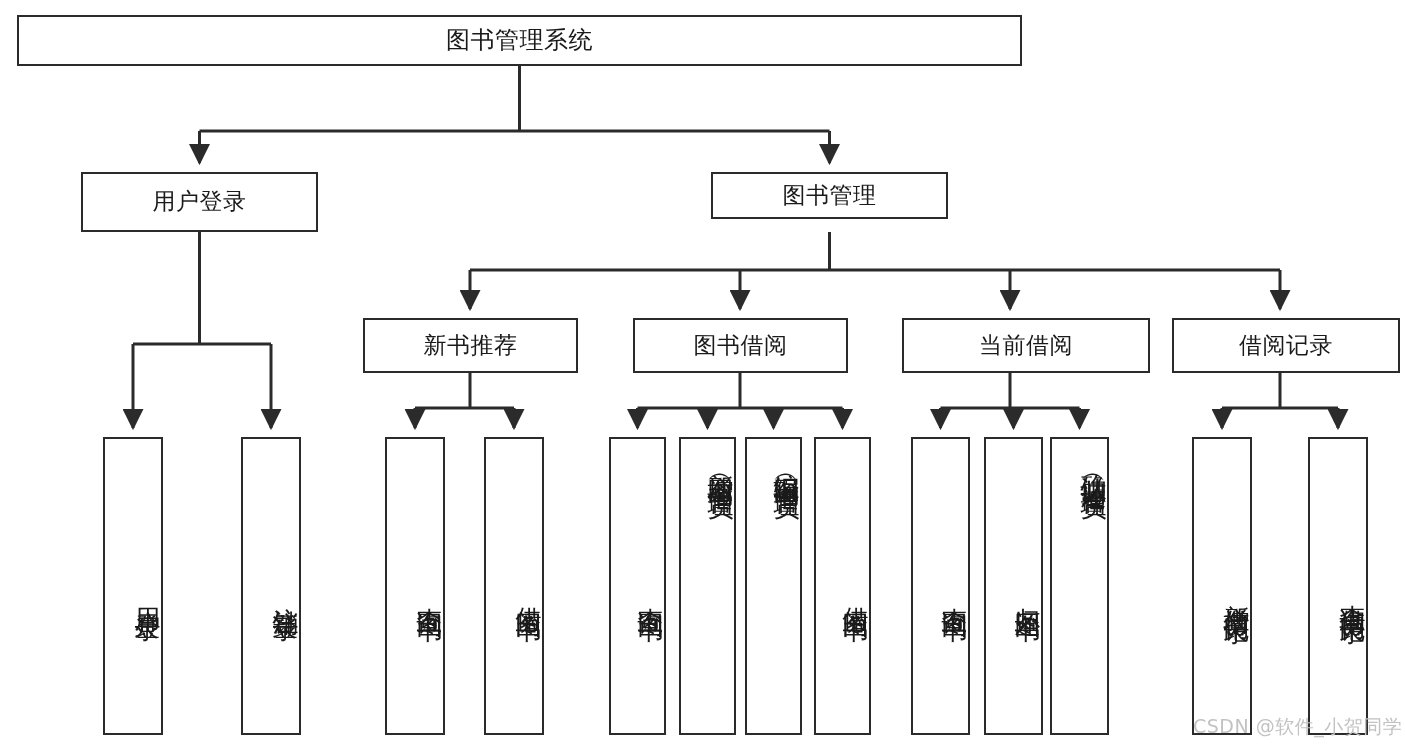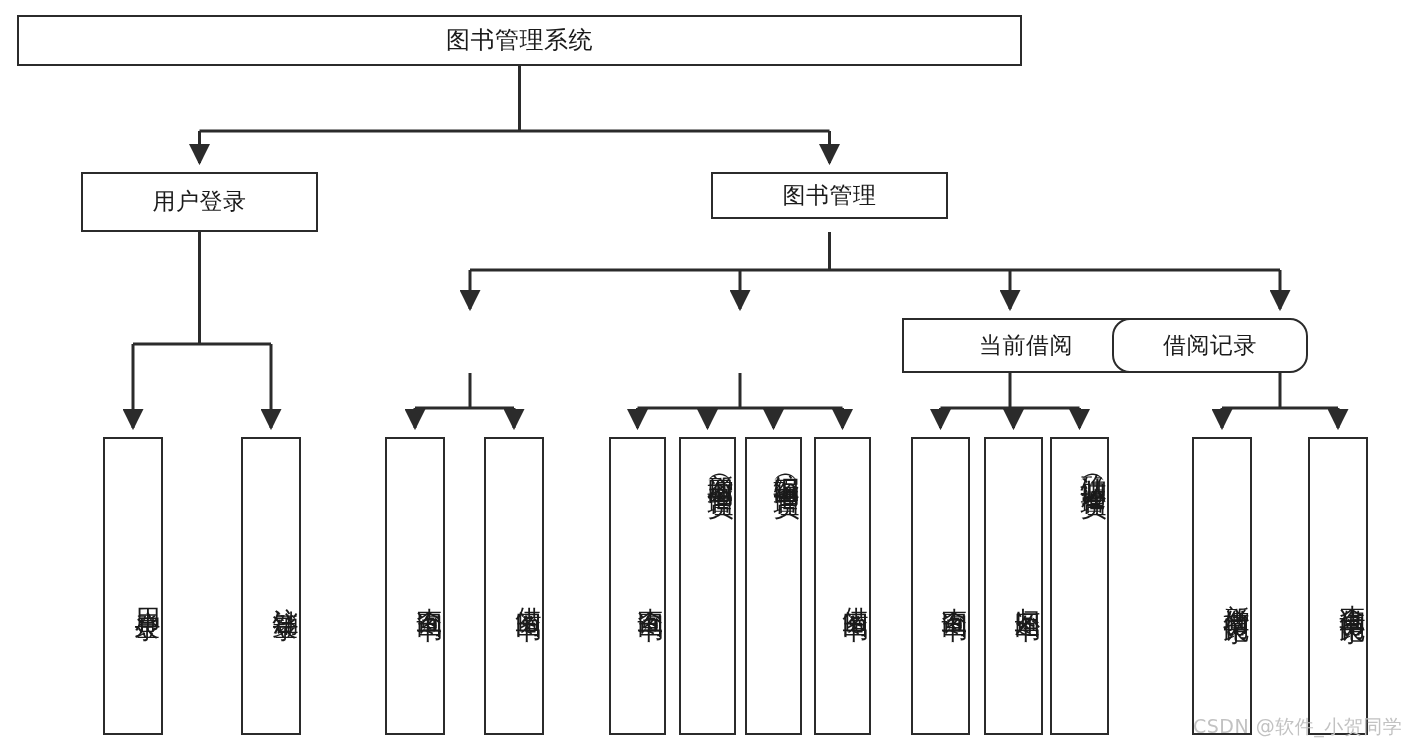--- a/index.html
+++ b/index.html
@@ -123,22 +123,24 @@
       <path d="M 1222 408 L 1222 428" marker-end="url(#arrow)"></path>
       <path d="M 1338 408 L 1338 428" marker-end="url(#arrow)"></path>
     </g>
   </svg>
 
   <div class="node horiz root" style="left: 17px; top: 15px; width: 1005px; height: 51px;">图书管理系统</div>
 
   <div class="node horiz" style="left: 81px; top: 172px; width: 237px; height: 60px;">用户登录</div>
   <div class="node horiz" style="left: 711px; top: 172px; width: 237px; height: 47px;">图书管理</div>
 
+  <div class="node horiz" style="left: 363px; top: 318px; width: 215px; height: 55px;">新书推荐</div>
+  <div class="node horiz" style="left: 633px; top: 318px; width: 215px; height: 55px;">图书借阅</div>
   <div class="node horiz" style="left: 902px; top: 318px; width: 248px; height: 55px;">当前借阅</div>
-  <div class="node horiz" style="left: 1112px; top: 318px; width: 196px; height: 55px; border-radius: 18px;">借阅记录</div>
+  <div class="node horiz" style="left: 1172px; top: 318px; width: 228px; height: 55px;">借阅记录</div>
 
   <div class="node vert" style="left: 103px; top: 437px; width: 60px; height: 298px;">
     <span class="vtext">用户登录</span>
   </div>
   <div class="node vert" style="left: 241px; top: 437px; width: 60px; height: 298px;">
     <span class="vtext">注销登录</span>
   </div>
   <div class="node vert" style="left: 385px; top: 437px; width: 60px; height: 298px;">
     <span class="vtext">查询图书</span>
   </div>

